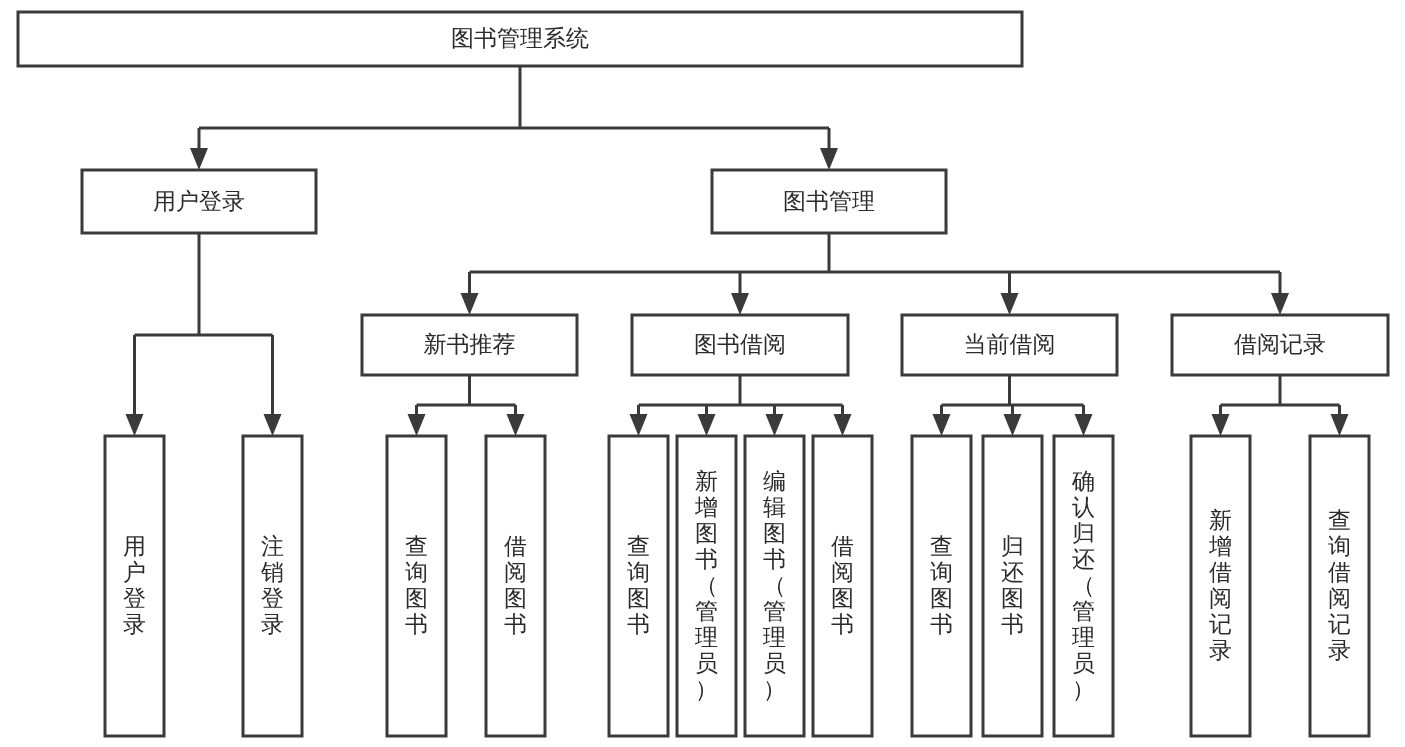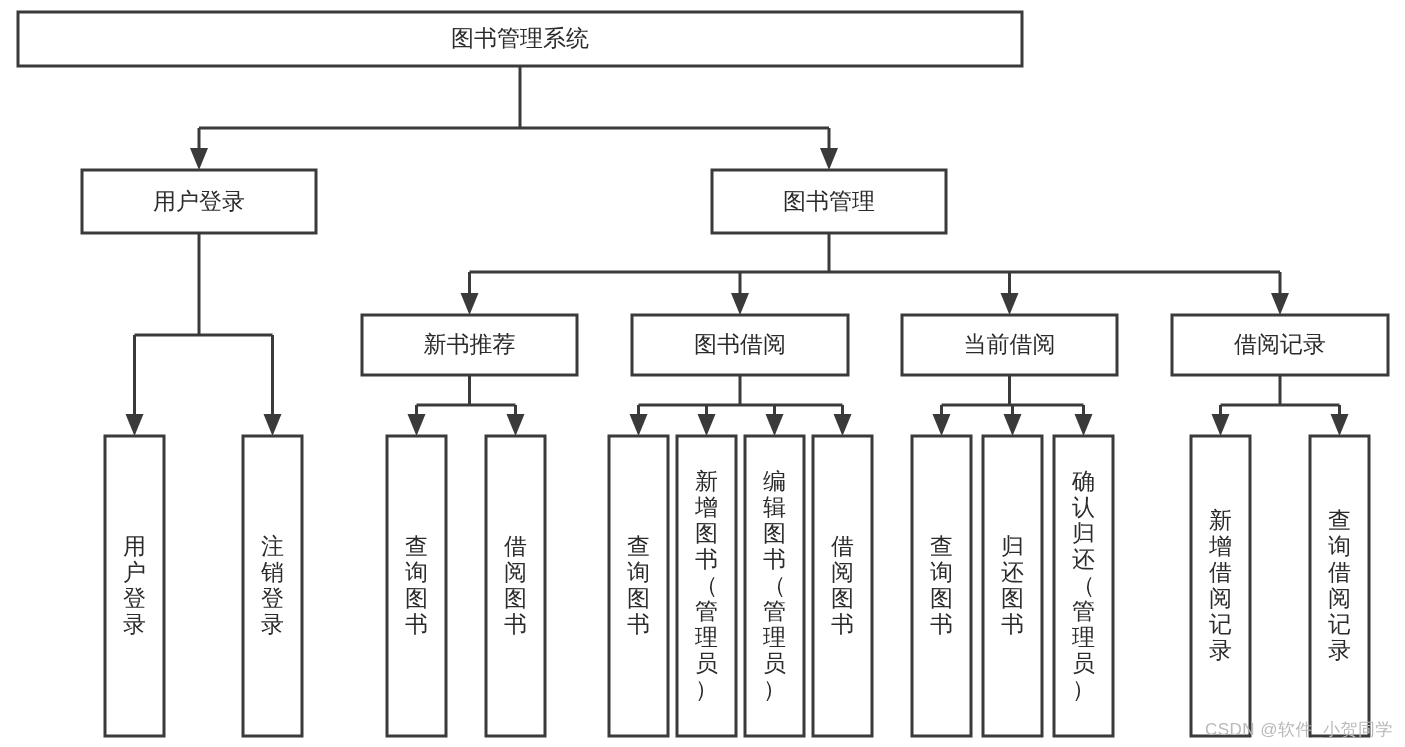--- a/index.html
+++ b/index.html
@@ -201,14 +201,13 @@
         <g>
           <rect x="1191" y="436" width="59" height="300" class="node-box"></rect>
           <text x="1220.5" class="node-label-v" y="528"><tspan x="1220.5" dy="0">新</tspan><tspan x="1220.5" dy="26">增</tspan><tspan x="1220.5" dy="26">借</tspan><tspan x="1220.5" dy="26">阅</tspan><tspan x="1220.5" dy="26">记</tspan><tspan x="1220.5" dy="26">录</tspan></text>
         </g>
         <g>
           <rect x="1310" y="436" width="59" height="300" class="node-box"></rect>
           <text x="1339.5" class="node-label-v" y="528"><tspan x="1339.5" dy="0">查</tspan><tspan x="1339.5" dy="26">询</tspan><tspan x="1339.5" dy="26">借</tspan><tspan x="1339.5" dy="26">阅</tspan><tspan x="1339.5" dy="26">记</tspan><tspan x="1339.5" dy="26">录</tspan></text>
         </g>
       </g>
   </svg>
-  <div class="watermark">CSDN @软件_小贺同学</div>
 </div>
 
 </body></html>

